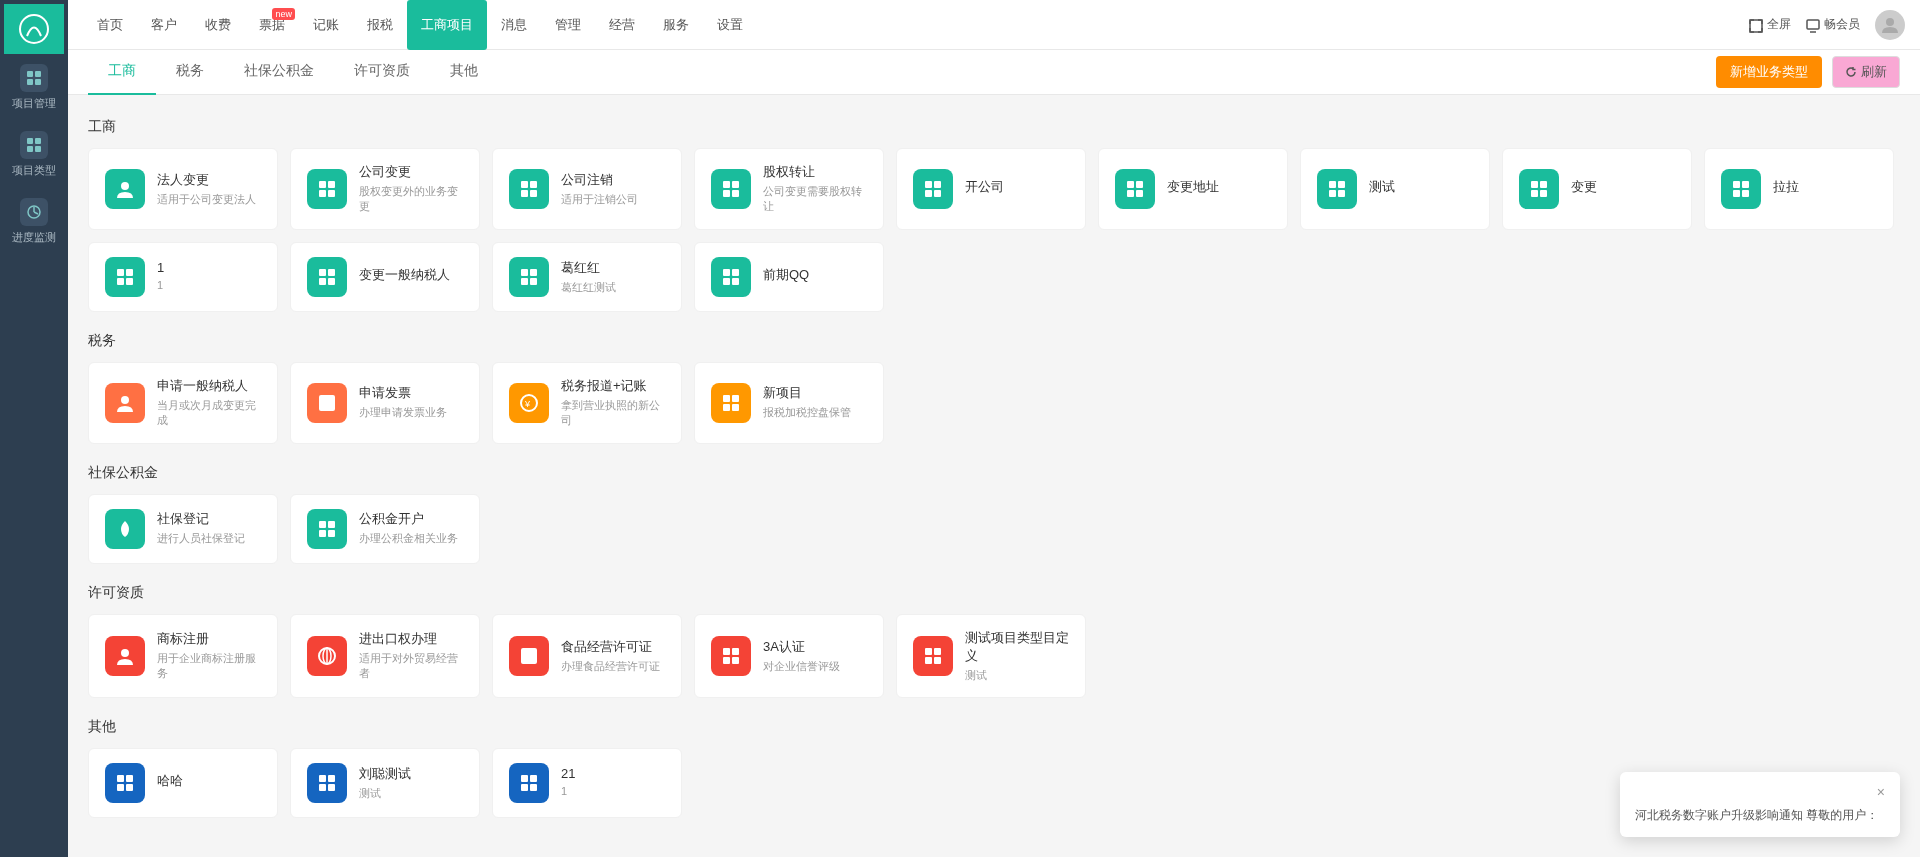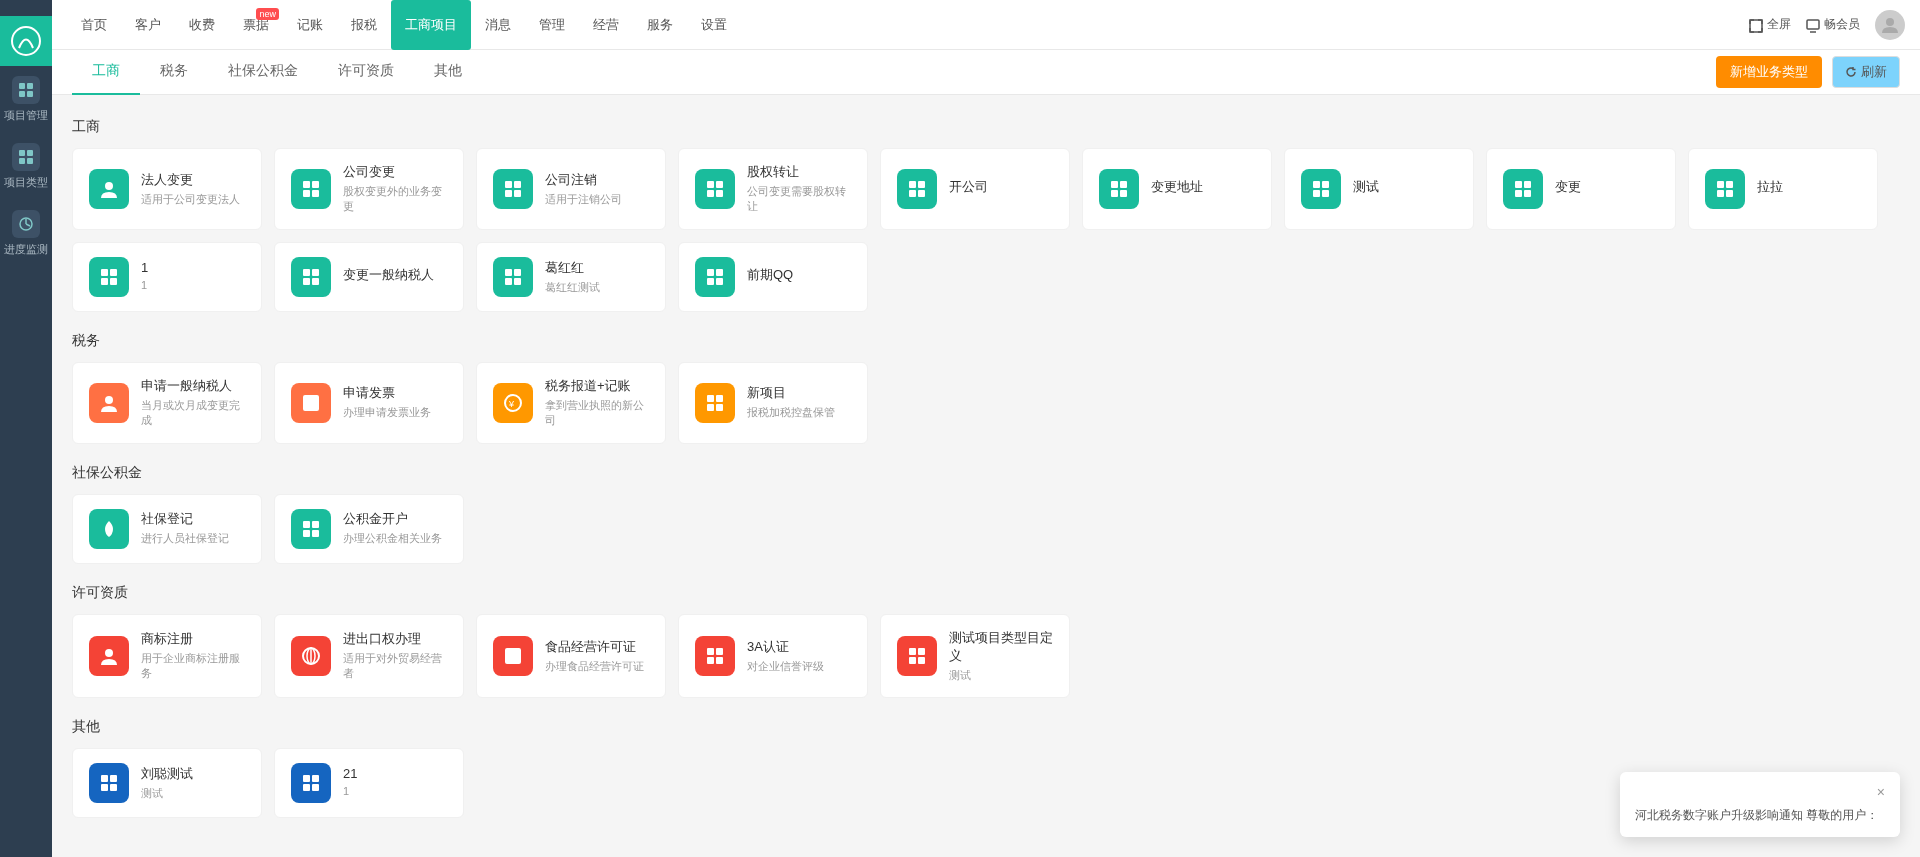--- a/index.html
+++ b/index.html
@@ -1,25 +1,25 @@
 <!DOCTYPE html>
 <html><head>
   <meta charset="utf-8">
   <style>
     * { box-sizing: border-box; margin: 0; padding: 0; }
     body { font-family: 'Microsoft YaHei', Arial, sans-serif; font-size: 13px; background: #f5f5f5; color: #333; display: flex; height: 857px; overflow: hidden; }
 
     
     .sidebar {
-      width: 52px;
+      width: 68px;
       background: #2d3e50;
       display: flex;
       flex-direction: column;
       align-items: center;
-      padding-top: 16px;
+      padding-top: 4px;
       flex-shrink: 0;
     }
     .sidebar-logo {
       width: 60px;
       height: 50px;
       background: #1abc9c;
       display: flex;
       align-items: center;
       justify-content: center;
       color: white;
@@ -160,21 +160,21 @@
     .btn-new-type {
       background: #ff8c00;
       color: white;
       border: none;
       padding: 6px 14px;
       border-radius: 4px;
       cursor: pointer;
       font-size: 13px;
     }
     .btn-refresh {
-      background: #7dd3fc;
+      background: #f9a8d4;
       color: #555;
       border: 1px solid #ddd;
       padding: 6px 12px;
       border-radius: 4px;
       cursor: pointer;
       font-size: 13px;
       display: flex;
       align-items: center;
       gap: 4px;
     }
@@ -772,20 +772,34 @@
         <div class="card">
           <div class="card-icon" style="background:#1565c0">
             <svg width="22" height="22" viewBox="0 0 22 22" fill="white">
                 <rect x="3" y="3" width="7" height="7" rx="1"></rect>
                 <rect x="12" y="3" width="7" height="7" rx="1"></rect>
                 <rect x="3" y="12" width="7" height="7" rx="1"></rect>
                 <rect x="12" y="12" width="7" height="7" rx="1"></rect>
               </svg>
           </div>
           <div class="card-info">
+            <div class="card-title">哈哈</div>
+            <div class="card-desc"></div>
+          </div>
+        </div>
+        <div class="card">
+          <div class="card-icon" style="background:#1565c0">
+            <svg width="22" height="22" viewBox="0 0 22 22" fill="white">
+                <rect x="3" y="3" width="7" height="7" rx="1"></rect>
+                <rect x="12" y="3" width="7" height="7" rx="1"></rect>
+                <rect x="3" y="12" width="7" height="7" rx="1"></rect>
+                <rect x="12" y="12" width="7" height="7" rx="1"></rect>
+              </svg>
+          </div>
+          <div class="card-info">
             <div class="card-title">刘聪测试</div>
             <div class="card-desc">测试</div>
           </div>
         </div>
         <div class="card">
           <div class="card-icon" style="background:#1565c0">
             <svg width="22" height="22" viewBox="0 0 22 22" fill="white">
                 <rect x="3" y="3" width="7" height="7" rx="1"></rect>
                 <rect x="12" y="3" width="7" height="7" rx="1"></rect>
                 <rect x="3" y="12" width="7" height="7" rx="1"></rect>

